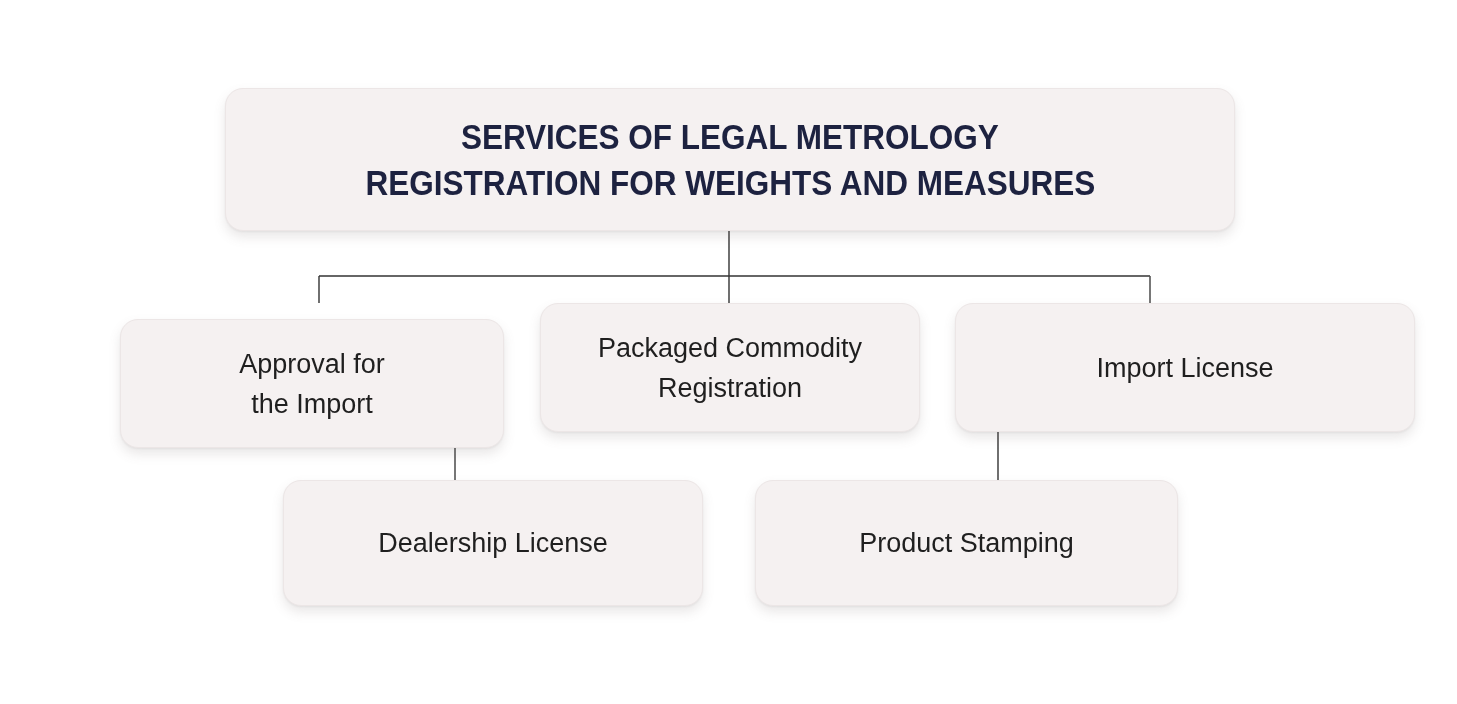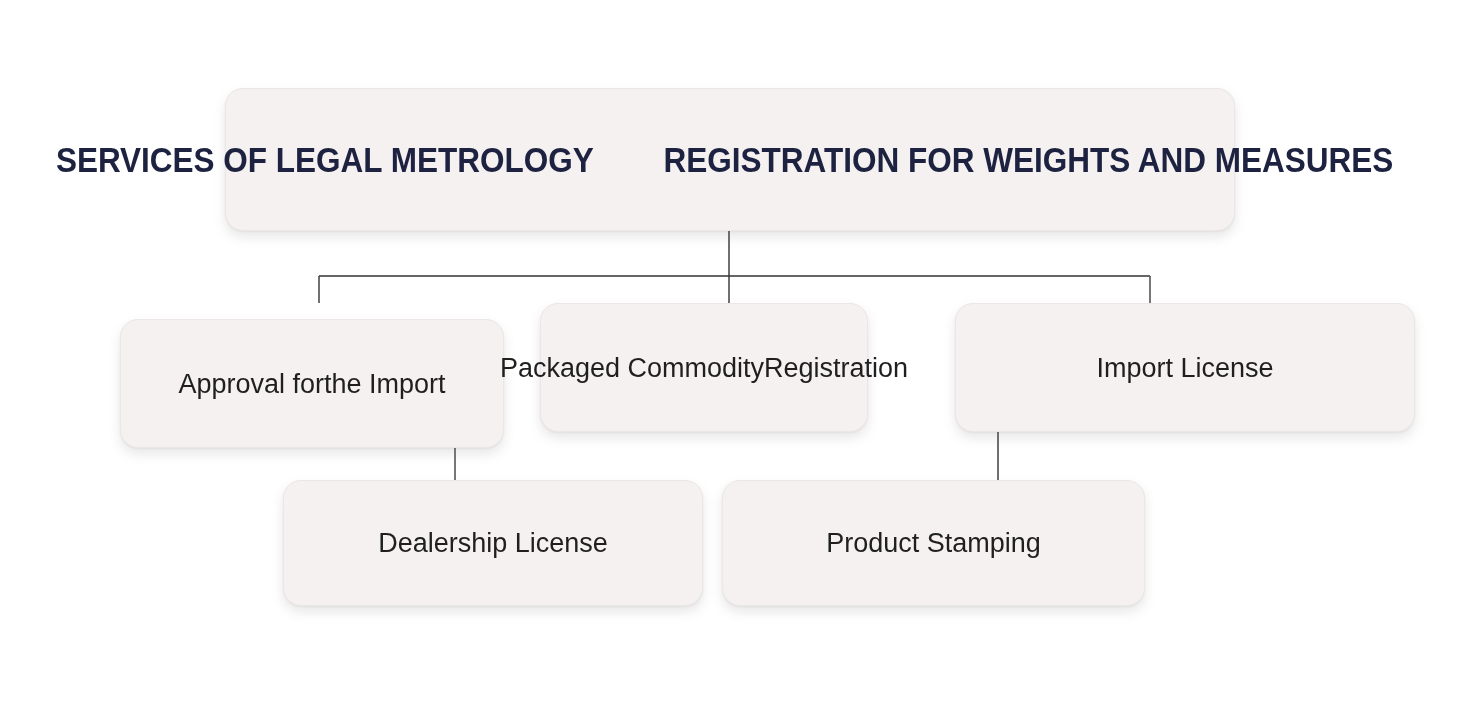--- a/index.html
+++ b/index.html
@@ -24,21 +24,21 @@
     pointer-events: none;
   }
   .node {
     position: absolute;
     box-sizing: border-box;
     background: #f5f1f1;
     border: 1px solid #ece6e6;
     border-radius: 18px;
     box-shadow: 0 6px 12px rgba(120,105,105,0.16), 0 1px 2px rgba(0,0,0,0.05);
     display: flex;
-    flex-direction: row;
+    flex-direction: column;
     align-items: center;
     justify-content: center;
     text-align: center;
   }
   .node-title {
     left: 225px;
     top: 88px;
     width: 1010px;
     height: 143px;
   }
@@ -55,24 +55,24 @@
   }
   .child-line {
     display: block;
     color: #1f1f1f;
     font-size: 27px;
     font-weight: 400;
     line-height: 40px;
     white-space: nowrap;
   }
   .node-approval  { left: 120px; top: 319px; width: 384px; height: 129px; }
-  .node-packaged  { left: 540px; top: 303px; width: 328px; height: 129px; }
+  .node-packaged  { left: 540px; top: 303px; width: 380px; height: 129px; }
   .node-import    { left: 955px; top: 303px; width: 460px; height: 129px; }
   .node-dealership{ left: 283px; top: 480px; width: 420px; height: 126px; }
-  .node-product   { left: 722px; top: 480px; width: 423px; height: 126px; }
+  .node-product   { left: 755px; top: 480px; width: 423px; height: 126px; }
 </style>
 </head>
 <body>
 
 <div class="canvas">
 
   <svg class="connectors" viewBox="0 0 1457 704" xmlns="http://www.w3.org/2000/svg">
 
     <line x1="729" y1="231" x2="729" y2="276" stroke="#333333" stroke-width="1.4"></line>
 

